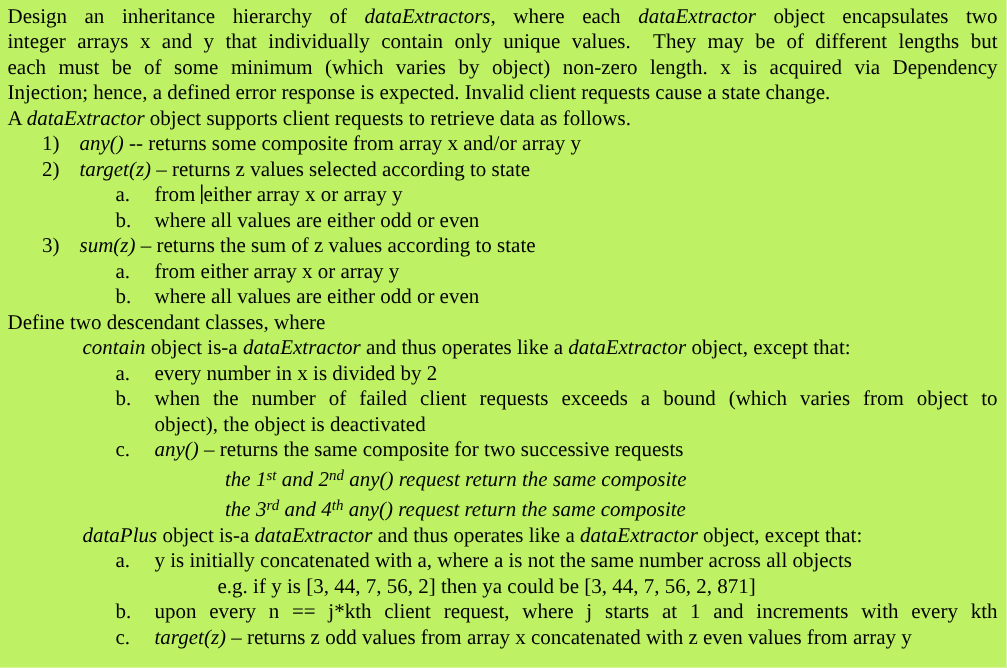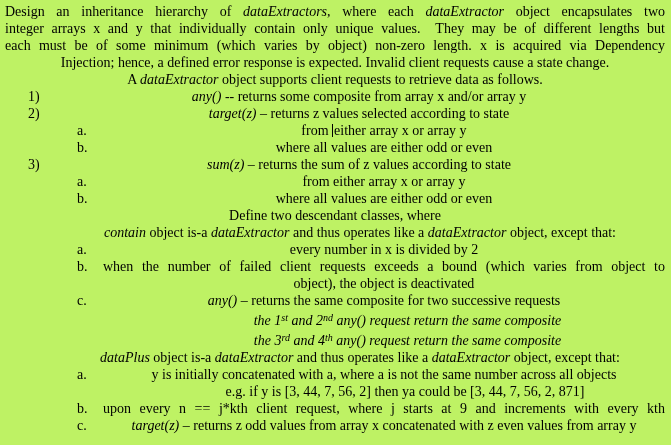--- a/index.html
+++ b/index.html
@@ -20,21 +20,20 @@
     padding: 3px 6px 0 5px;
     font-family: "Liberation Serif", "DejaVu Serif", serif;
     font-size: 14px;
     line-height: 17px;
     color: #000000;
     background: #bef264;
   }
   .line {
     position: relative;
     min-height: 17px;
-    text-align: center;
   }
   .line.just {
     text-align: justify;
     text-align-last: justify;
     text-justify: inter-word;
   }
   .marker {
     position: absolute;
     top: 0;
   }
@@ -75,15 +74,15 @@
     <div class="line" style="padding-left: 50px;"><span class="seg-i">contain</span><span class="seg-r"> object is-a </span><span class="seg-i">dataExtractor</span><span class="seg-r"> and thus operates like a </span><span class="seg-i">dataExtractor</span><span class="seg-r"> object, except that:</span></div>
     <div class="line" style="padding-left: 98px;"><span class="marker" style="left: 72px;">a.</span><span class="seg-r">every number in x is divided by 2</span></div>
     <div class="line just" style="padding-left: 98px;"><span class="marker" style="left: 72px;">b.</span><span class="seg-r">when the number of failed client requests exceeds a bound (which varies from object to</span></div>
     <div class="line" style="padding-left: 98px;"><span class="seg-r">object), the object is deactivated</span></div>
     <div class="line" style="padding-left: 98px;"><span class="marker" style="left: 72px;">c.</span><span class="seg-i">any()</span><span class="seg-r"> – returns the same composite for two successive requests</span></div>
     <div class="line" style="padding-left: 145px;"><span class="seg-i">the 1</span><span class="seg-si">st</span><span class="seg-i"> and 2</span><span class="seg-si">nd</span><span class="seg-i"> any() request return the same composite</span></div>
     <div class="line" style="padding-left: 145px;"><span class="seg-i">the 3</span><span class="seg-si">rd</span><span class="seg-i"> and 4</span><span class="seg-si">th</span><span class="seg-i"> any() request return the same composite</span></div>
     <div class="line" style="padding-left: 50px;"><span class="seg-i">dataPlus</span><span class="seg-r"> object is-a </span><span class="seg-i">dataExtractor</span><span class="seg-r"> and thus operates like a </span><span class="seg-i">dataExtractor</span><span class="seg-r"> object, except that:</span></div>
     <div class="line" style="padding-left: 98px;"><span class="marker" style="left: 72px;">a.</span><span class="seg-r">y is initially concatenated with a, where a is not the same number across all objects</span></div>
     <div class="line" style="padding-left: 140px;"><span class="seg-r">e.g. if y is [3, 44, 7, 56, 2] then ya could be [3, 44, 7, 56, 2, 871]</span></div>
-    <div class="line just" style="padding-left: 98px;"><span class="marker" style="left: 72px;">b.</span><span class="seg-r">upon every n == j*kth client request, where j starts at 9 and increments with every kth</span></div>
+    <div class="line just" style="padding-left: 98px;"><span class="marker" style="left: 72px;">b.</span><span class="seg-r">upon every n == j*kth client request, where j starts at 1 and increments with every kth</span></div>
     <div class="line" style="padding-left: 98px;"><span class="marker" style="left: 72px;">c.</span><span class="seg-i">target(z)</span><span class="seg-r"> – returns z odd values from array x concatenated with z even values from array y</span></div>
   </div>
 
 </body></html>

